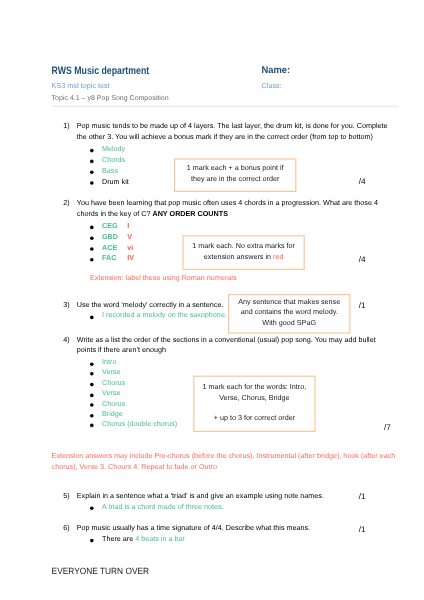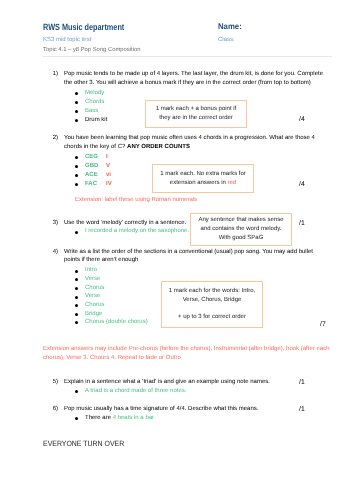--- a/index.html
+++ b/index.html
@@ -1,19 +1,19 @@
 <!DOCTYPE html>
 <html><head>
 <meta charset="utf-8">
 <style>
   html,body{margin:0;padding:0;background:#ffffff;}
   body{width:353px;height:500px;overflow:hidden;
        font-family:"Liberation Sans",sans-serif;color:#000;
        -webkit-font-smoothing:antialiased;text-rendering:geometricPrecision;}
-  .page{position:relative;width:353px;height:366px;background:#fff;}
+  .page{position:relative;width:353px;height:366px;background:#fff;margin-top:32px;}
   .abs{position:absolute;}
 
   
   .sx{transform-origin:left top;white-space:nowrap;}
   .doc-title{left:43px;top:21.5px;font-size:9px;font-weight:bold;color:#1F4E79;
              transform:scaleX(0.81);}
   .name-label{left:218px;top:22px;font-size:8.2px;font-weight:bold;color:#1F4E79;
              transform:scaleX(0.95);}
   .subtitle{left:43px;top:36.5px;font-size:6px;color:#6E9DD4;}
   .class-label{left:218px;top:36.5px;font-size:6px;color:#6E9DD4;}

